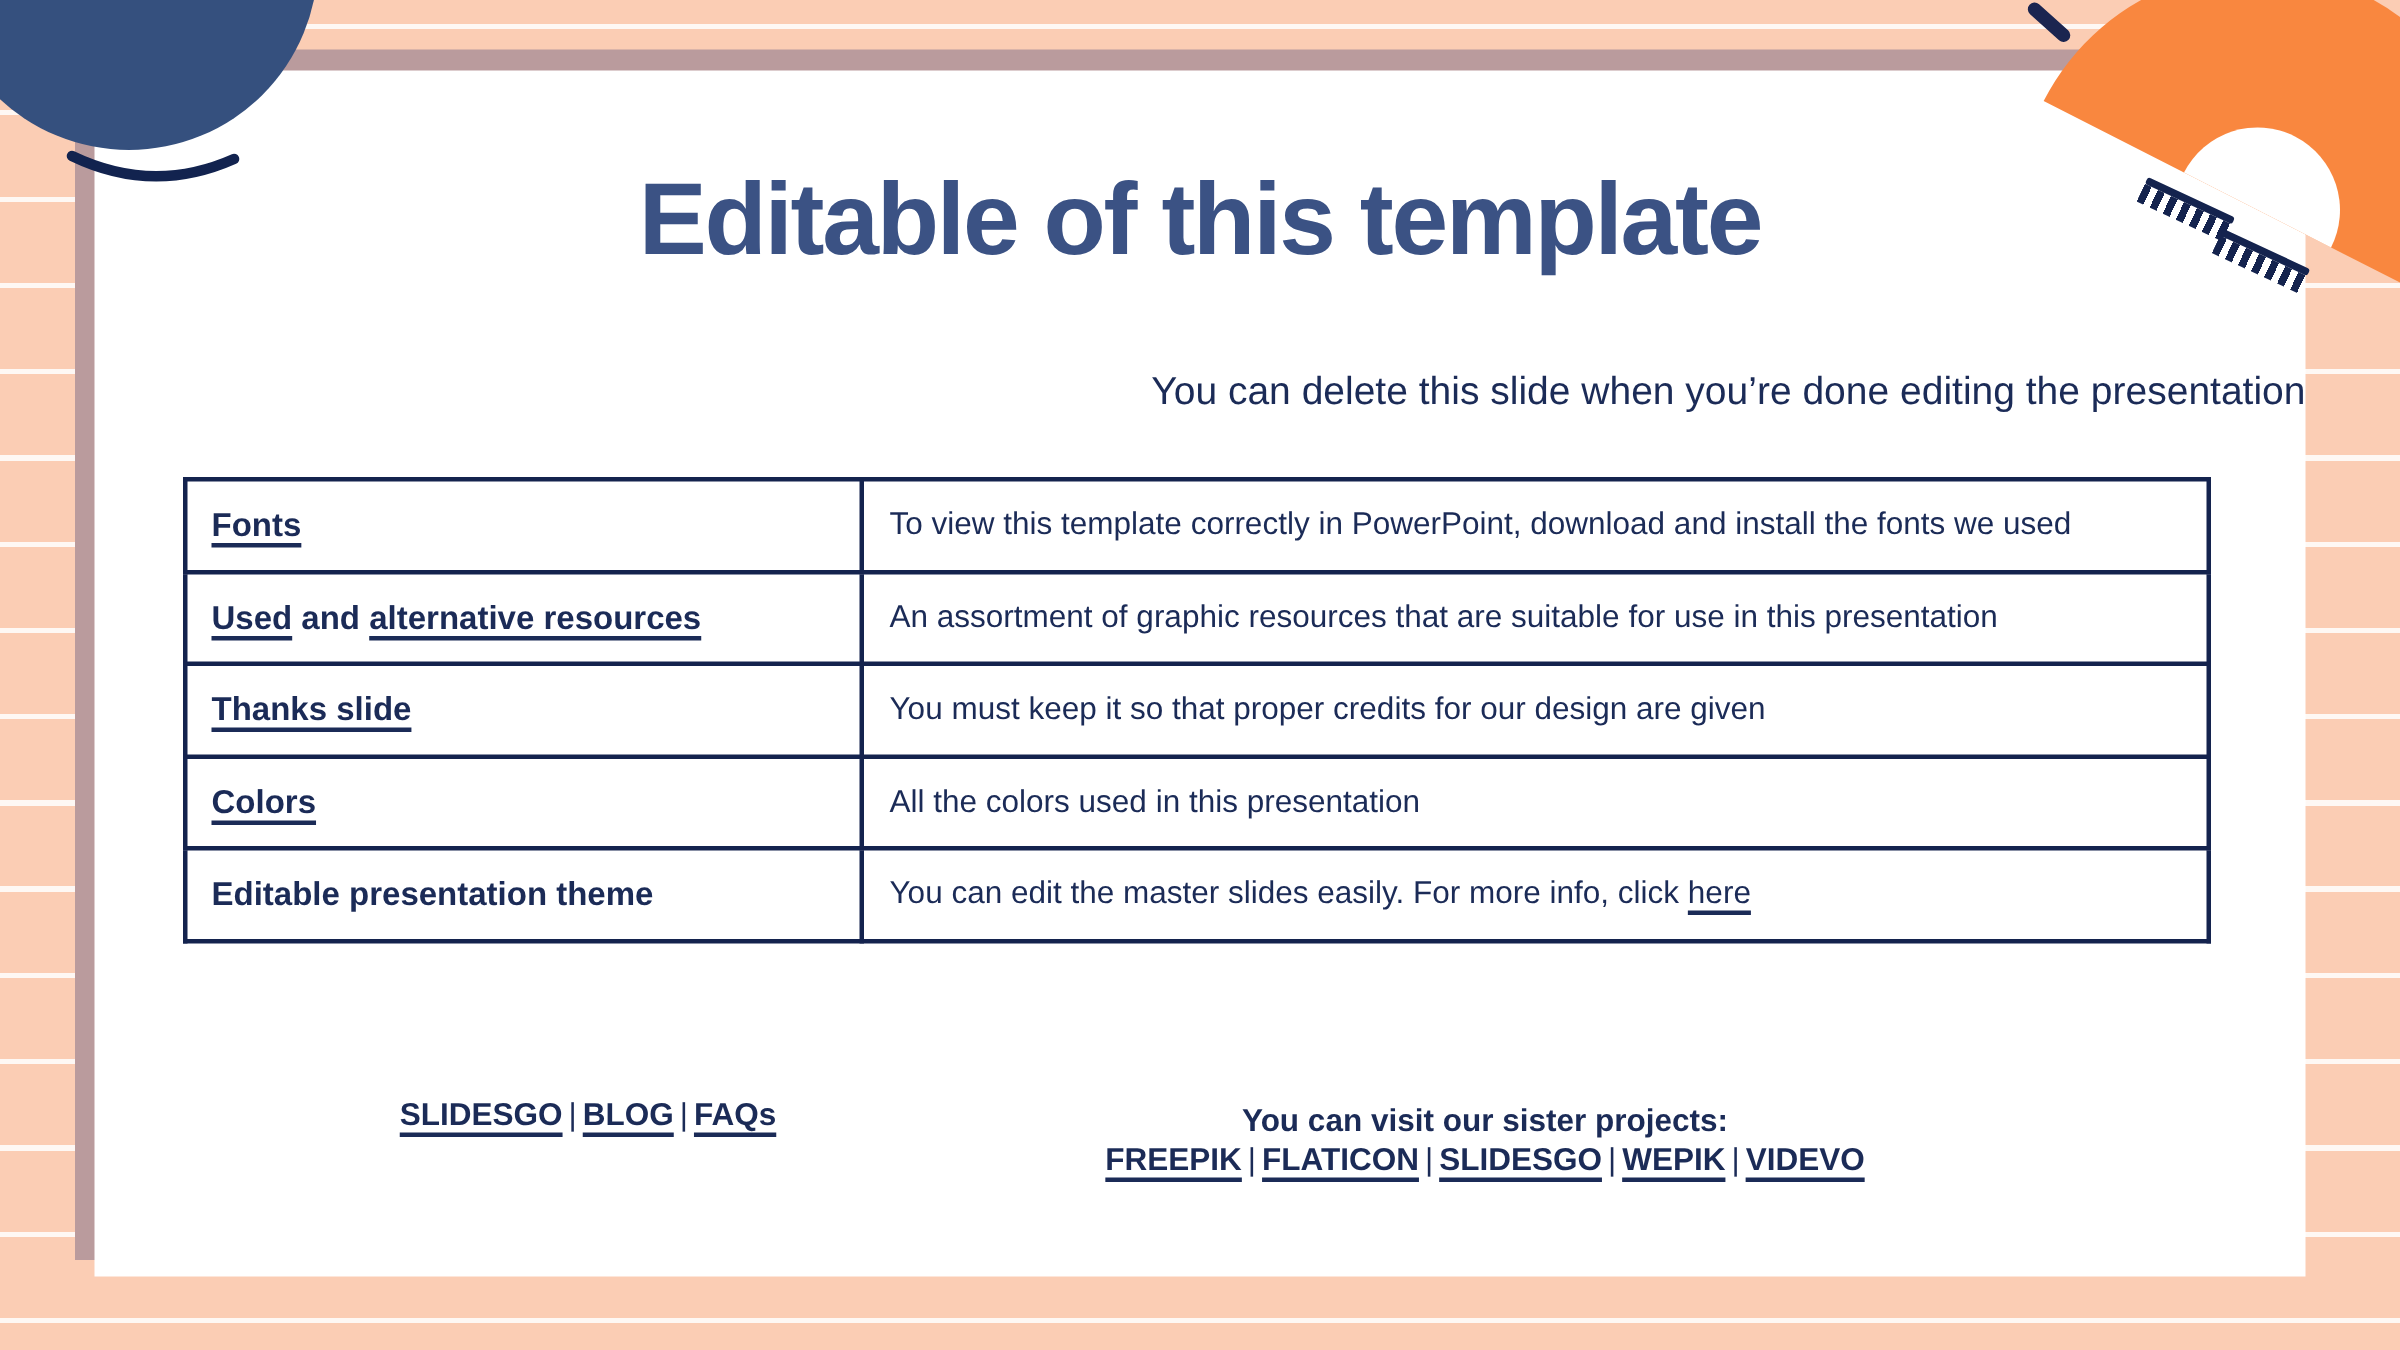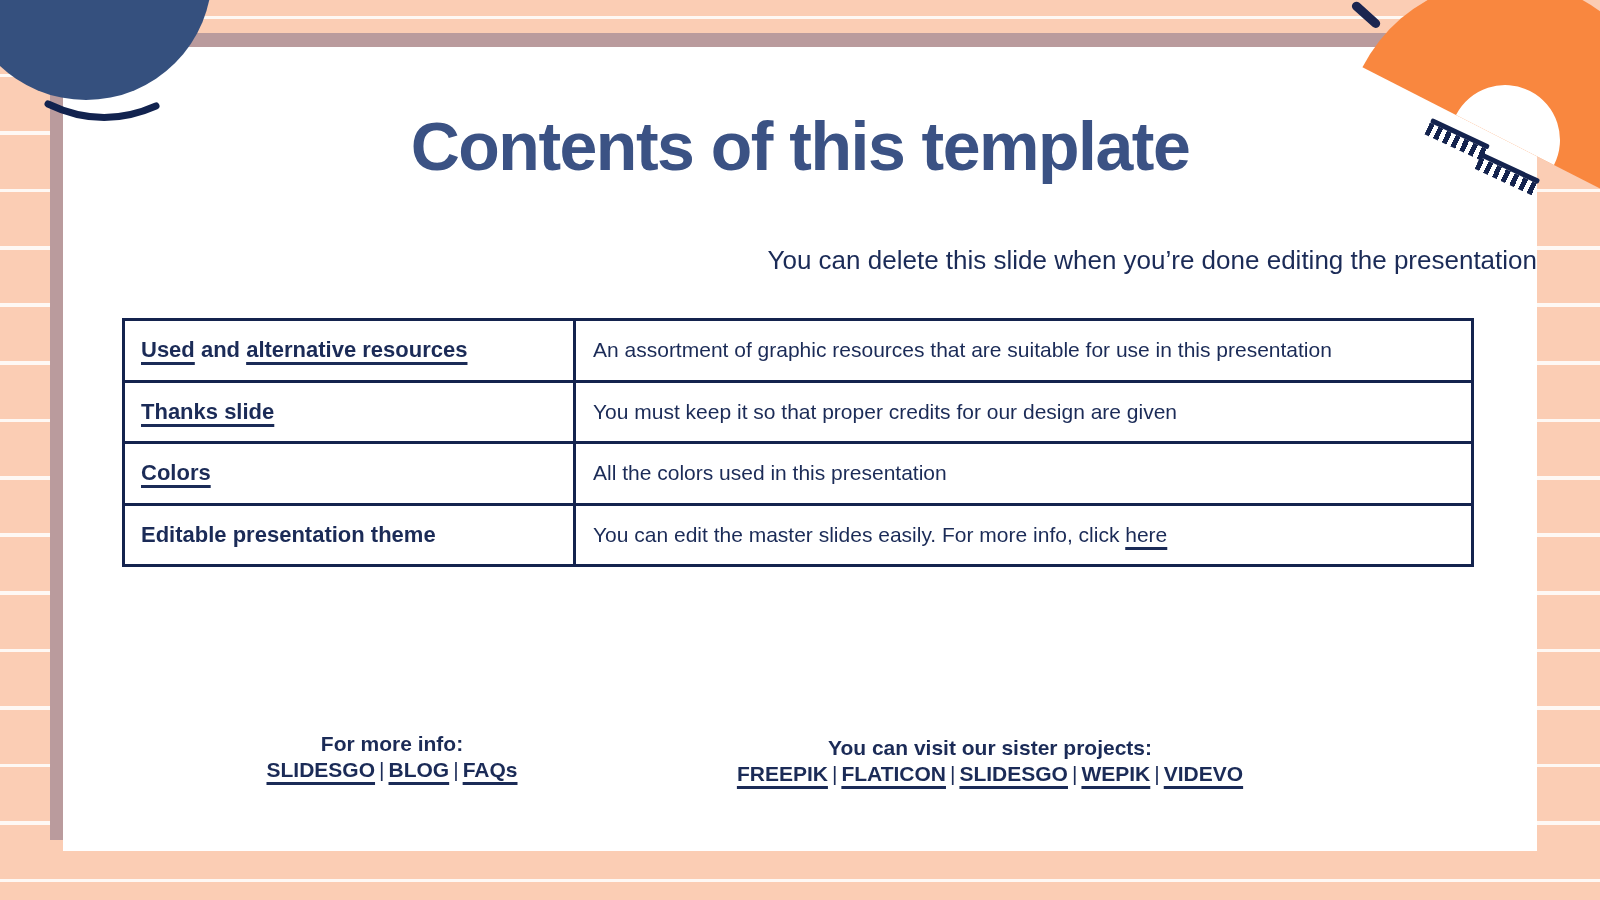--- a/index.html
+++ b/index.html
@@ -88,46 +88,49 @@
 </style>
 </head>
 <body>
 
 <div class="stage">
 
   <div class="shadow-rect"></div>
 
   <div class="card">
 
-    <h1 class="title">Contents of this template</h1>
+    <h1 class="title">Editable of this template</h1>
     <div class="subtitle">You can delete this slide when you’re done editing the presentation</div>
 
     <table class="ctable">
       <tbody>
+          <tr>
+        <td class="lbl"><span class="ulink">Fonts</span><span></span><span class="ulink"></span><span></span></td>
+        <td class="dsc"><span>To view this template correctly in PowerPoint, download and install the fonts we used</span><span class="ulink blink"></span></td>
+      </tr>
       <tr>
         <td class="lbl"><span class="ulink">Used</span><span> and </span><span class="ulink">alternative resources</span><span></span></td>
         <td class="dsc"><span>An assortment of graphic resources that are suitable for use in this presentation</span><span class="ulink blink"></span></td>
       </tr>
       <tr>
         <td class="lbl"><span class="ulink">Thanks slide</span><span></span><span class="ulink"></span><span></span></td>
         <td class="dsc"><span>You must keep it so that proper credits for our design are given</span><span class="ulink blink"></span></td>
       </tr>
       <tr>
         <td class="lbl"><span class="ulink">Colors</span><span></span><span class="ulink"></span><span></span></td>
         <td class="dsc"><span>All the colors used in this presentation</span><span class="ulink blink"></span></td>
       </tr>
       <tr>
         <td class="lbl"><span class="ulink"></span><span></span><span class="ulink"></span><span>Editable presentation theme</span></td>
         <td class="dsc"><span>You can edit the master slides easily. For more info, click </span><span class="ulink blink">here</span></td>
       </tr>
     </tbody>
       </table>
 
     <div class="footer-block footer-info">
-      <div class="fhead">For more info:</div>
       <div class="flinks"><span class="ulink">SLIDESGO</span><span class="sep">|</span><span class="ulink">BLOG</span><span class="sep">|</span><span class="ulink">FAQs</span></div>
     </div>
 
     <div class="footer-block footer-sister">
       <div class="fhead">You can visit our sister projects:</div>
       <div class="flinks"><span class="ulink">FREEPIK</span><span class="sep">|</span><span class="ulink">FLATICON</span><span class="sep">|</span><span class="ulink">SLIDESGO</span><span class="sep">|</span><span class="ulink">WEPIK</span><span class="sep">|</span><span class="ulink">VIDEVO</span></div>
     </div>
 
   </div>
 

